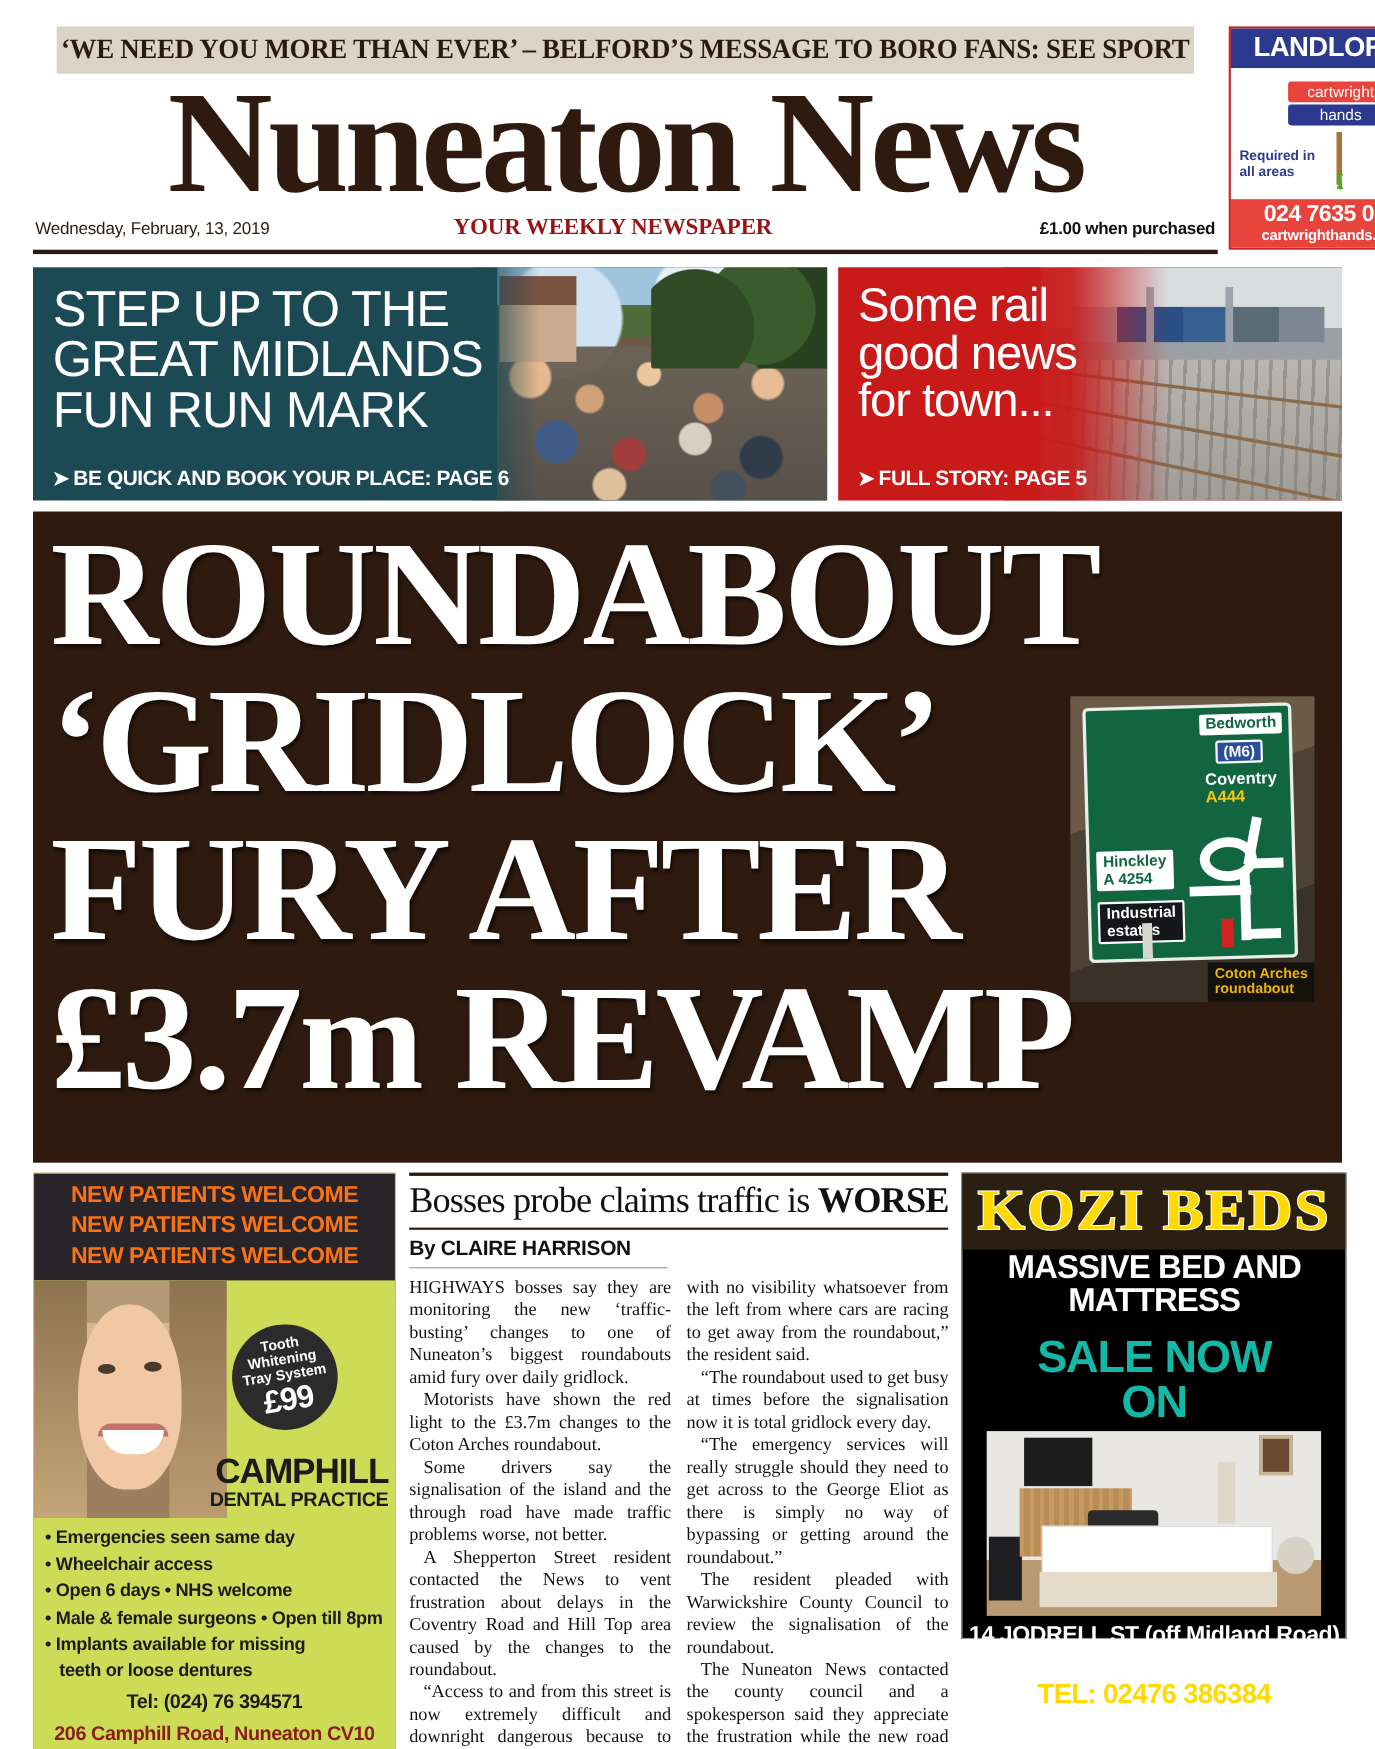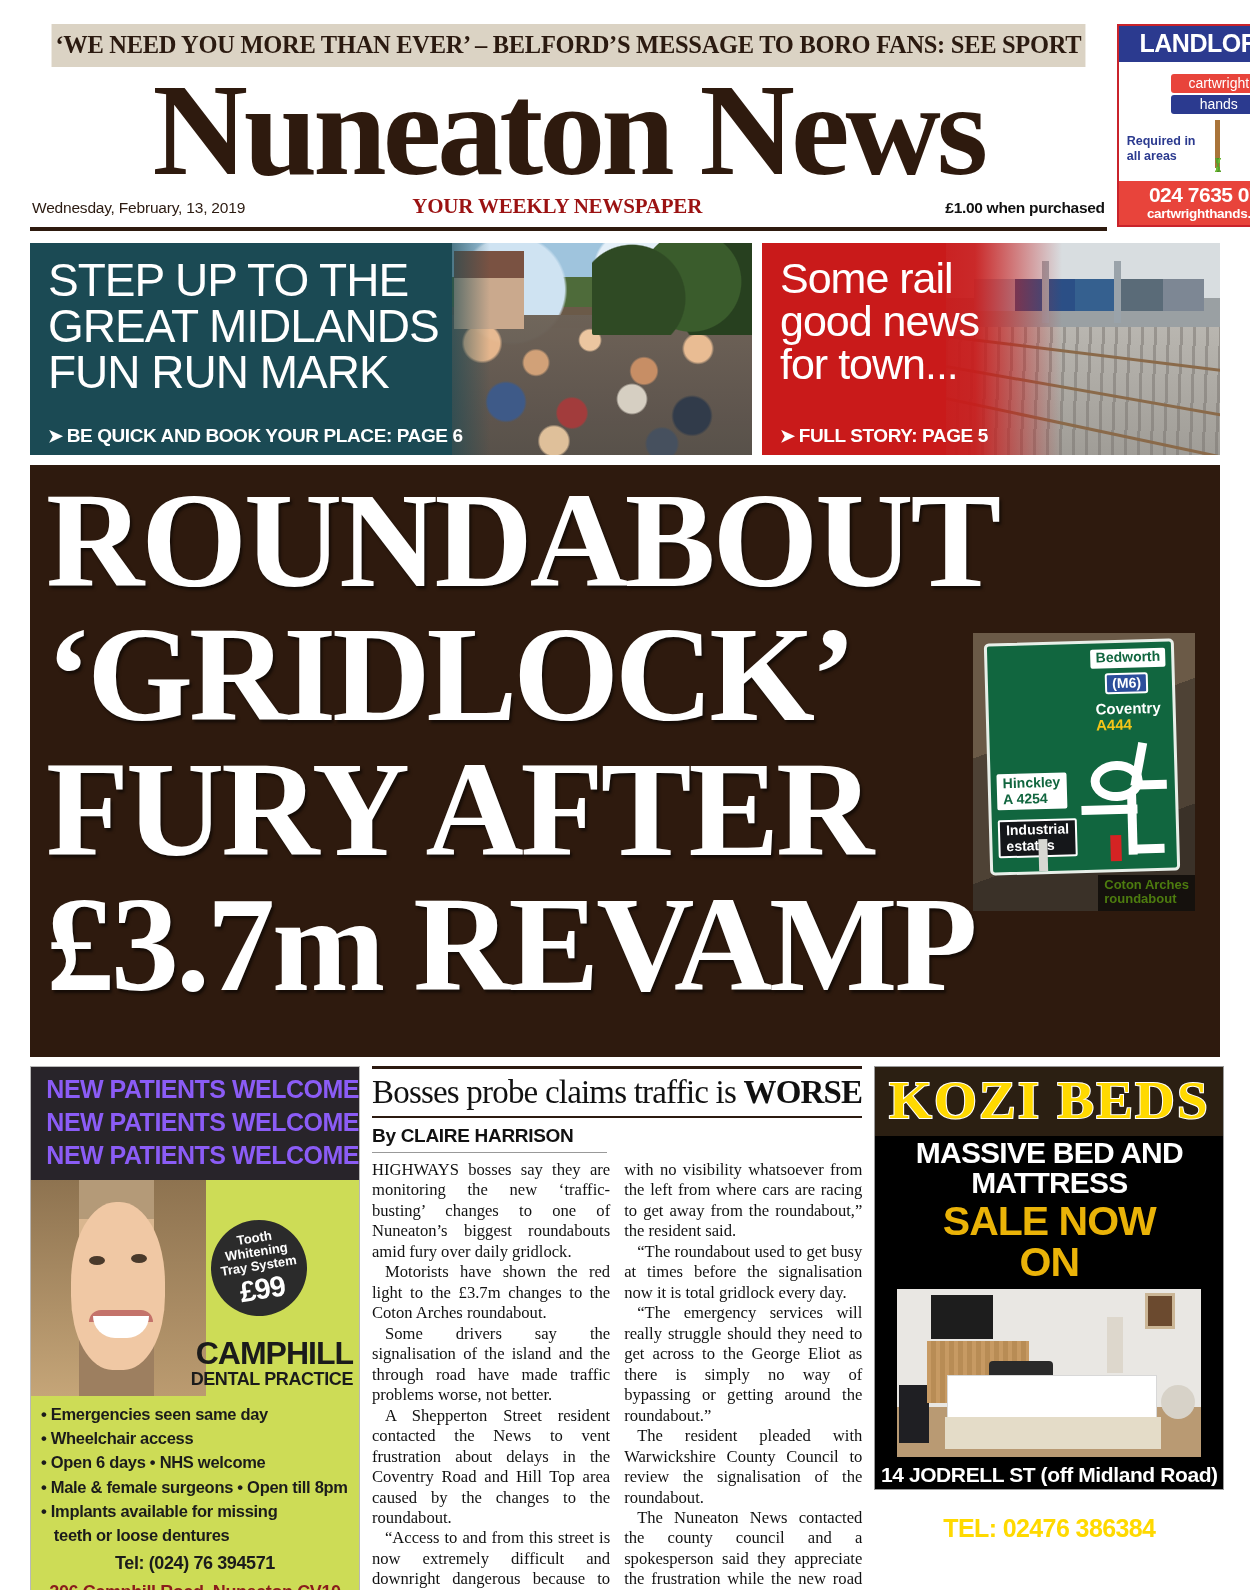--- a/index.html
+++ b/index.html
@@ -279,37 +279,37 @@
     position: absolute; left: 46px; top: 54px; width: 9px; height: 62px; background: #fff;
   }
   .sb-arm1 { position: absolute; left: 54px; top: 4px; width: 9px; height: 44px; background:#fff; transform: rotate(12deg); }
   .sb-arm2 { position: absolute; left: 56px; top: 42px; width: 30px; height: 9px; background:#fff; }
   .sb-arm3 { position: absolute; left: 0px; top: 66px; width: 56px; height: 9px; background:#fff; }
   .sb-arm4 { position: absolute; left: 48px; top: 106px; width: 34px; height: 9px; background:#fff; }
   .sb-red { position: absolute; left: 28px; top: 96px; width: 11px; height: 26px; background:#d42323; }
   .sb-post { position: absolute; left: 46px; bottom: 0; width: 9px; height: 32px; background:#d7d7d2; }
   .signcap {
     position: absolute; right: 0; bottom: 0; z-index: 4;
-    background: #15110d; color: #4d7c0f;
+    background: #15110d; color: #eab308;
     font-family: "Liberation Sans", sans-serif; font-weight: bold;
     font-size: 13px; line-height: 1.12; padding: 3px 6px 4px;
   }
 
   
   .bottom { display: flex; gap: 12px; margin-top: 9px; }
   .col-left { flex: 0 0 330px; }
   .col-mid  { flex: 1 1 auto; }
   .col-right{ flex: 0 0 350px; }
 
   
   .dental { border: 1px solid #b9b9b9; background: #cddc56; }
   .dental-top {
-    background: #28242a; color: #8b5cf6; text-align: right;
-    font-family: "Liberation Sans", sans-serif; font-weight: bold;
-    font-size: 25px; letter-spacing: -0.5px; line-height: 1.32; padding: 6px 0 8px;
+    background: #28242a; color: #f97316; text-align: center;
+    font-family: "Liberation Sans", sans-serif; font-weight: bold;
+    font-size: 21px; letter-spacing: -0.5px; line-height: 1.32; padding: 6px 0 8px;
   }
   .dental-mid { position: relative; height: 216px; overflow: hidden; }
   .dental-photo {
     position: absolute; left: 0; top: 0; width: 175px; height: 216px;
     background:
       radial-gradient(circle at 52% 44%, #f3cfae 0 30%, transparent 31%),
       linear-gradient(180deg, #b49a78 0 18%, #d9b68f 18% 46%, #c7a07a 46% 74%, #9d7f60 74% 100%);
   }
   .dental-photo .hairL { position:absolute; left:0; top:0; width:48px; height:216px; background:linear-gradient(180deg,#8e7350,#c5a578); }
   .dental-photo .hairR { position:absolute; right:0; top:0; width:52px; height:216px; background:linear-gradient(180deg,#8e7350,#bb9b70); }
@@ -382,22 +382,22 @@
     font-family: "Liberation Serif", serif; font-weight: bold;
     font-size: 52px; color: #ffd900; letter-spacing: 2px;
     -webkit-text-stroke: 2px #fff; paint-order: stroke fill;
     display: inline-block; transform: scaleX(1.06);
   }
   .kozi-l1 {
     color: #fff; text-align: center; font-family: "Liberation Sans", sans-serif;
     font-weight: bold; font-size: 30px; line-height: 1.02; letter-spacing: -0.8px; padding-top: 2px;
   }
   .kozi-l2 {
-    color: #eab308; text-align: center; font-family: "Liberation Sans", sans-serif;
-    font-weight: bold; font-size: 41px; line-height: 1.0; letter-spacing: -1px; padding-top: 2px;
+    color: #14b8a6; text-align: center; font-family: "Liberation Sans", sans-serif;
+    font-weight: bold; font-size: 41px; line-height: 1.0; letter-spacing: -1px; padding-top: 2px; margin-top: 12px;
   }
   .kozi-photo {
     margin: 6px 22px 0; height: 168px; position: relative; overflow: hidden;
     background: linear-gradient(180deg, #e9e7e3 0 70%, #b99a73 70% 100%);
   }
   .kz-art1 { position:absolute; left:34px; top:6px; width:62px; height:44px; background:#1d1d1d; }
   .kz-art2 { position:absolute; right:26px; top:4px; width:30px; height:36px; background:#6b4a2f; border:3px solid #cbb696; }
   .kz-vase { position:absolute; right:78px; top:28px; width:16px; height:56px; background:#ddd7cc; }
   .kz-head { position:absolute; left:30px; top:52px; width:102px; height:62px; background:repeating-linear-gradient(90deg,#c79a63 0 4px,#b88c55 4px 9px); }
   .kz-matt { position:absolute; left:50px; top:86px; width:210px; height:44px; background:#fff; border:1px solid #d8d8d8; }

